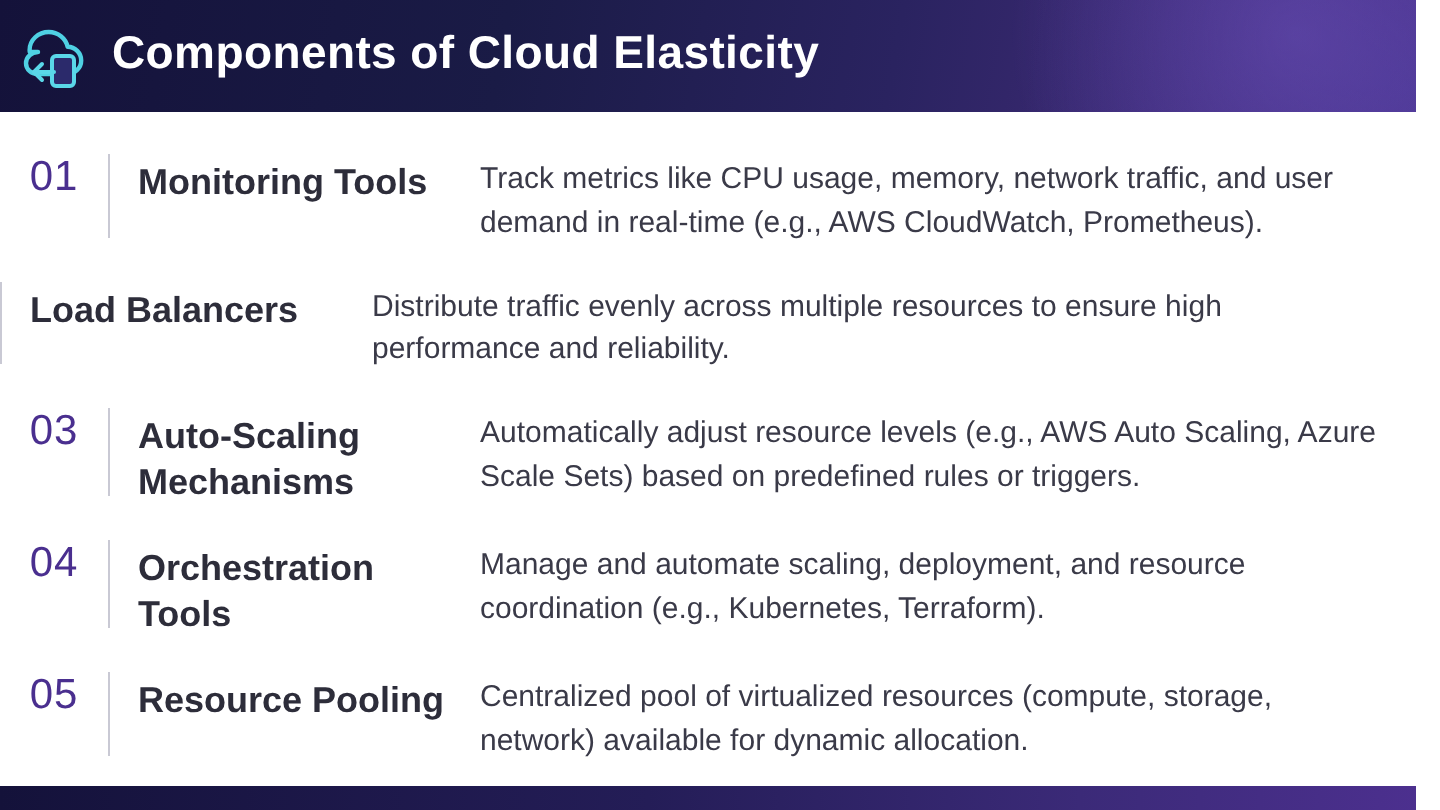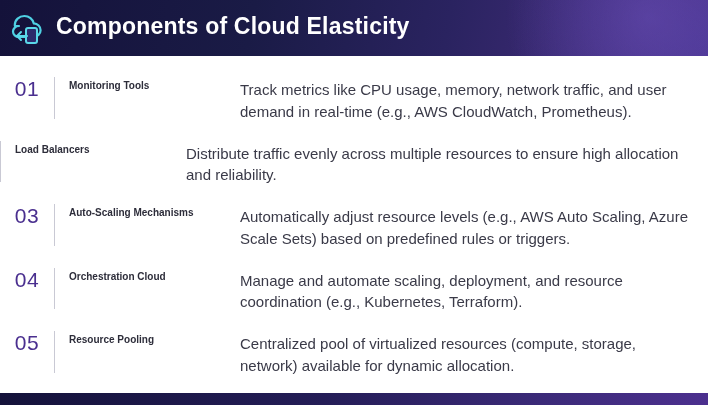--- a/index.html
+++ b/index.html
@@ -79,21 +79,21 @@
     width: 1px;
     align-self: stretch;
     background: #c9c9d4;
     margin-top: 6px;
     margin-bottom: 4px;
   }
   .label {
     flex: 0 0 185px;
     width: 185px;
     padding: 9px 8px 0 14px;
-    font-size: 10px;
+    font-size: 18px;
     color: #2d2d3a;
     font-weight: bold;
     line-height: 1.25;
   }
   .desc {
     flex: 1 1 auto;
     padding: 8px 28px 0 0;
     font-size: 15px;
     color: #3a3a48;
     line-height: 1.45;
@@ -129,34 +129,34 @@
     <div class="row">
       <div class="num">01</div>
       <div class="divider"></div>
       <div class="label">Monitoring Tools</div>
       <div class="desc">Track metrics like CPU usage, memory, network traffic, and user demand in real-time (e.g., AWS CloudWatch, Prometheus).</div>
     </div>
 
     <div class="row">
       <div class="divider"></div>
       <div class="label">Load Balancers</div>
-      <div class="desc">Distribute traffic evenly across multiple resources to ensure high allocation and reliability.</div>
+      <div class="desc">Distribute traffic evenly across multiple resources to ensure high performance and reliability.</div>
     </div>
 
     <div class="row">
       <div class="num">03</div>
       <div class="divider"></div>
       <div class="label">Auto-Scaling Mechanisms</div>
       <div class="desc">Automatically adjust resource levels (e.g., AWS Auto Scaling, Azure Scale Sets) based on predefined rules or triggers.</div>
     </div>
 
     <div class="row">
       <div class="num">04</div>
       <div class="divider"></div>
-      <div class="label">Orchestration Cloud</div>
+      <div class="label">Orchestration Tools</div>
       <div class="desc">Manage and automate scaling, deployment, and resource coordination (e.g., Kubernetes, Terraform).</div>
     </div>
 
     <div class="row">
       <div class="num">05</div>
       <div class="divider"></div>
       <div class="label">Resource Pooling</div>
       <div class="desc">Centralized pool of virtualized resources (compute, storage, network) available for dynamic allocation.</div>
     </div>
 

